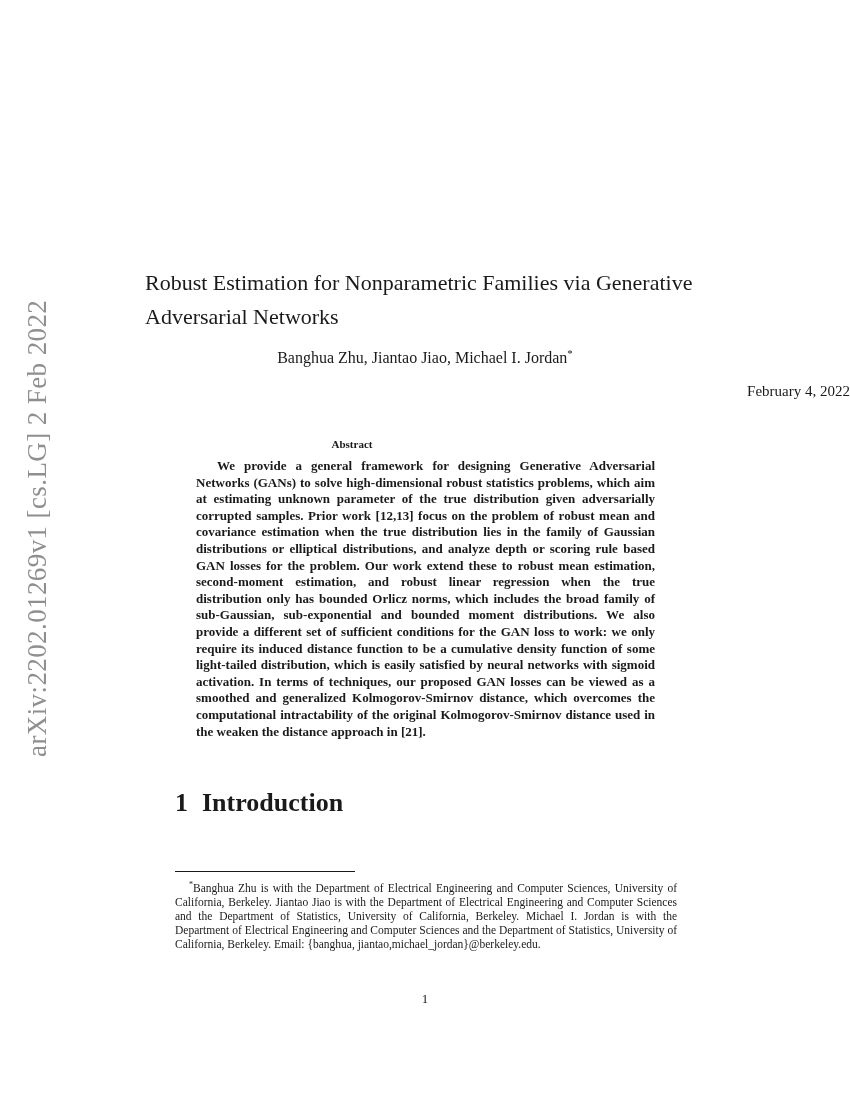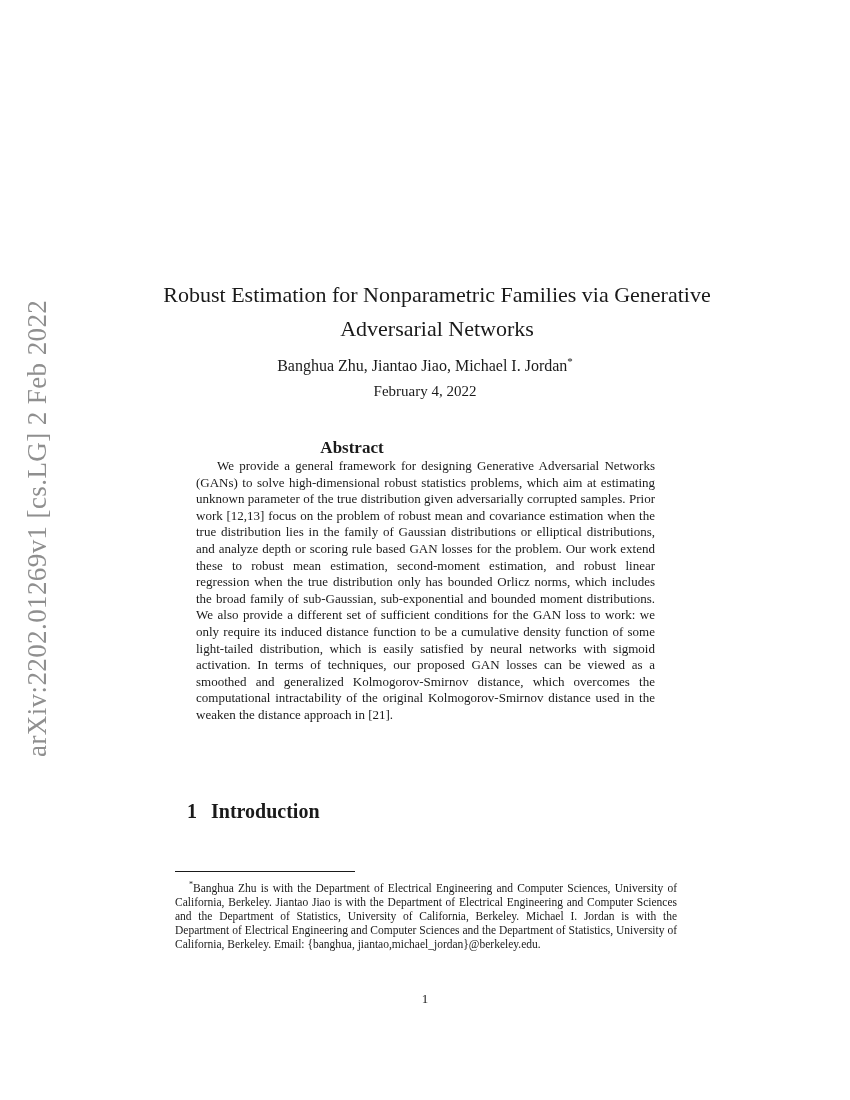--- a/index.html
+++ b/index.html
@@ -25,73 +25,72 @@
     white-space: nowrap;
     font-size: 27px;
     letter-spacing: 0.4px;
     color: #8f8f8f;
   }
   .title {
     position: absolute;
     top: 266px;
     left: 145px;
     width: 560px;
-    text-align: center;
     font-size: 22px;
     line-height: 34px;
     font-weight: normal;
-    margin: 12px;
+    margin: 0;
   }
   .authors {
     position: absolute;
     top: 347px;
     left: 0;
     width: 850px;
     text-align: center;
     font-size: 16px;
-    margin-top: 8px;
   }
   .authors sup {
     font-size: 11px;
   }
   .date {
     position: absolute;
     top: 383px;
     left: 0;
     width: 850px;
-    text-align: center;
+    text-align: right;
     font-size: 15px;
   }
   .abstract-heading {
     position: absolute;
     top: 438px;
     left: 0;
     width: 704px;
     text-align: center;
-    font-size: 17px;
+    font-size: 11px;
     font-weight: bold;
     margin: 0;
   }
   .abstract-body {
     position: absolute;
     top: 458px;
     left: 196px;
     width: 459px;
     font-size: 13px;
     line-height: 16.6px;
     text-align: justify;
     text-indent: 21px;
+    font-weight: bold;
   }
   .section-heading {
     position: absolute;
     top: 788px;
     left: 175px;
-    font-size: 20px;
+    font-size: 26px;
     font-weight: bold;
-    margin: 12px;
+    margin: 0;
   }
   .section-heading .sec-num {
     display: inline-block;
     margin-right: 14px;
   }
   .intro-body {
     position: absolute;
     top: 826px;
     left: 175px;
     width: 500px;

